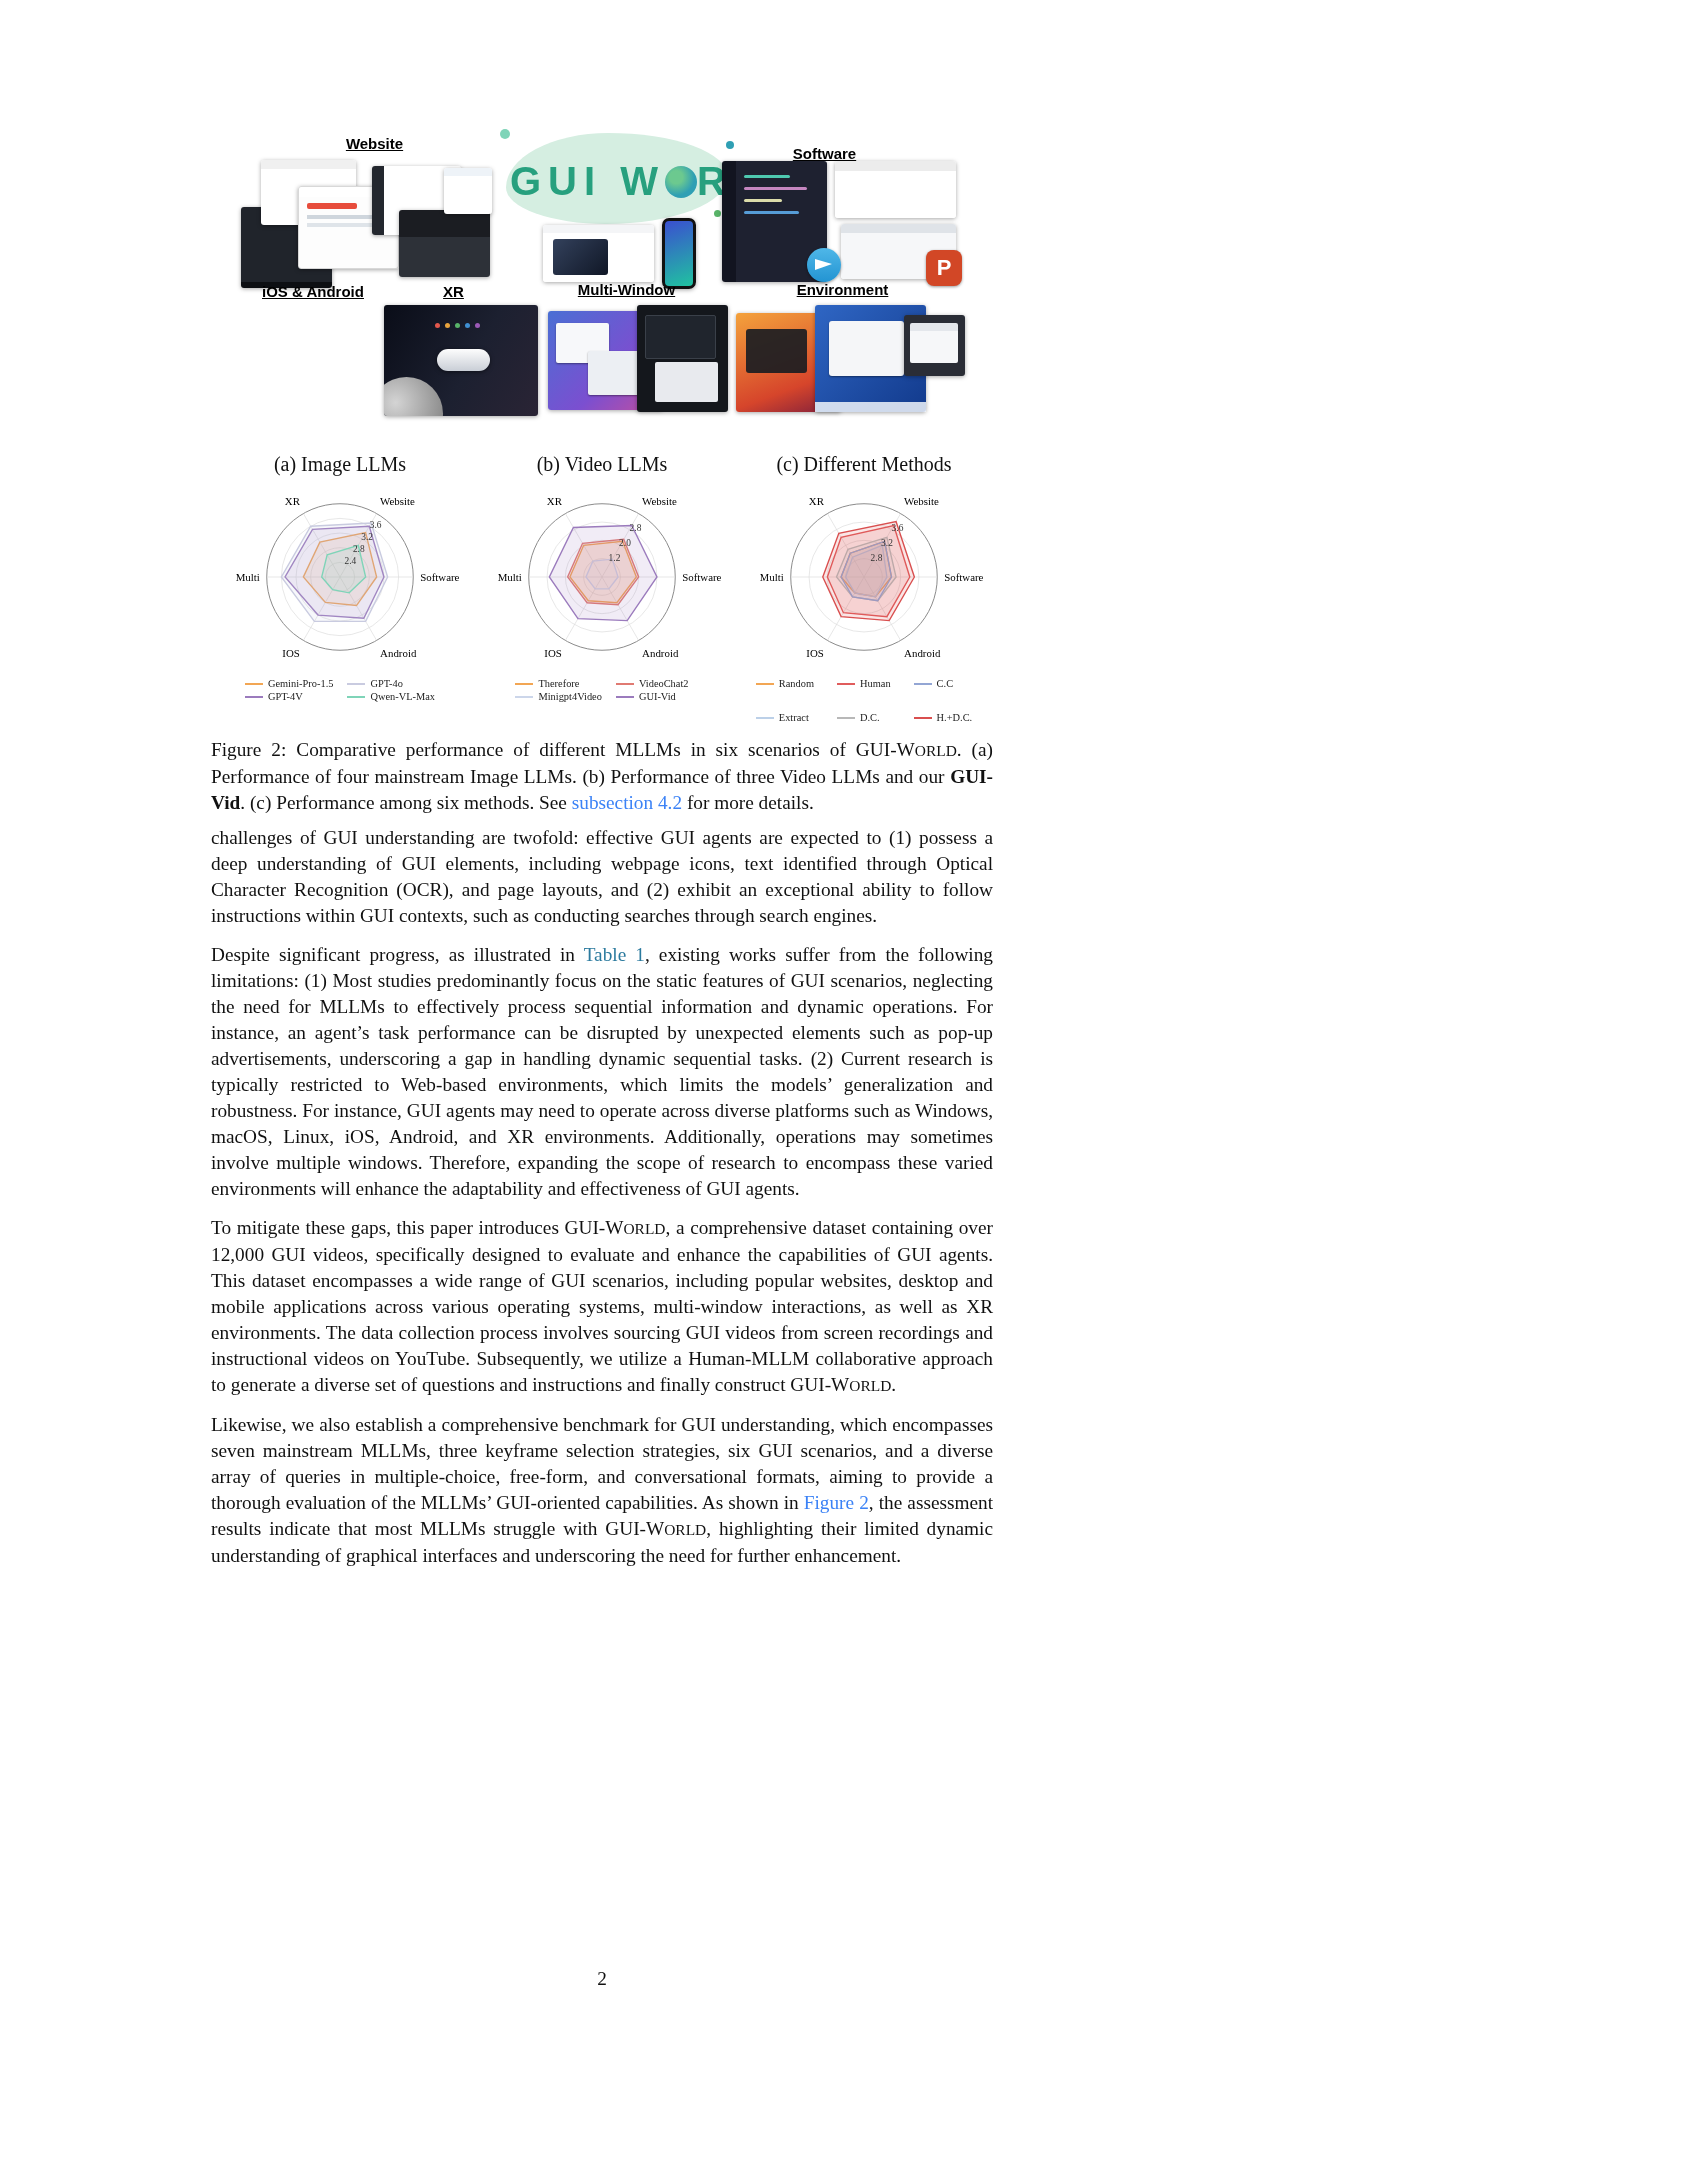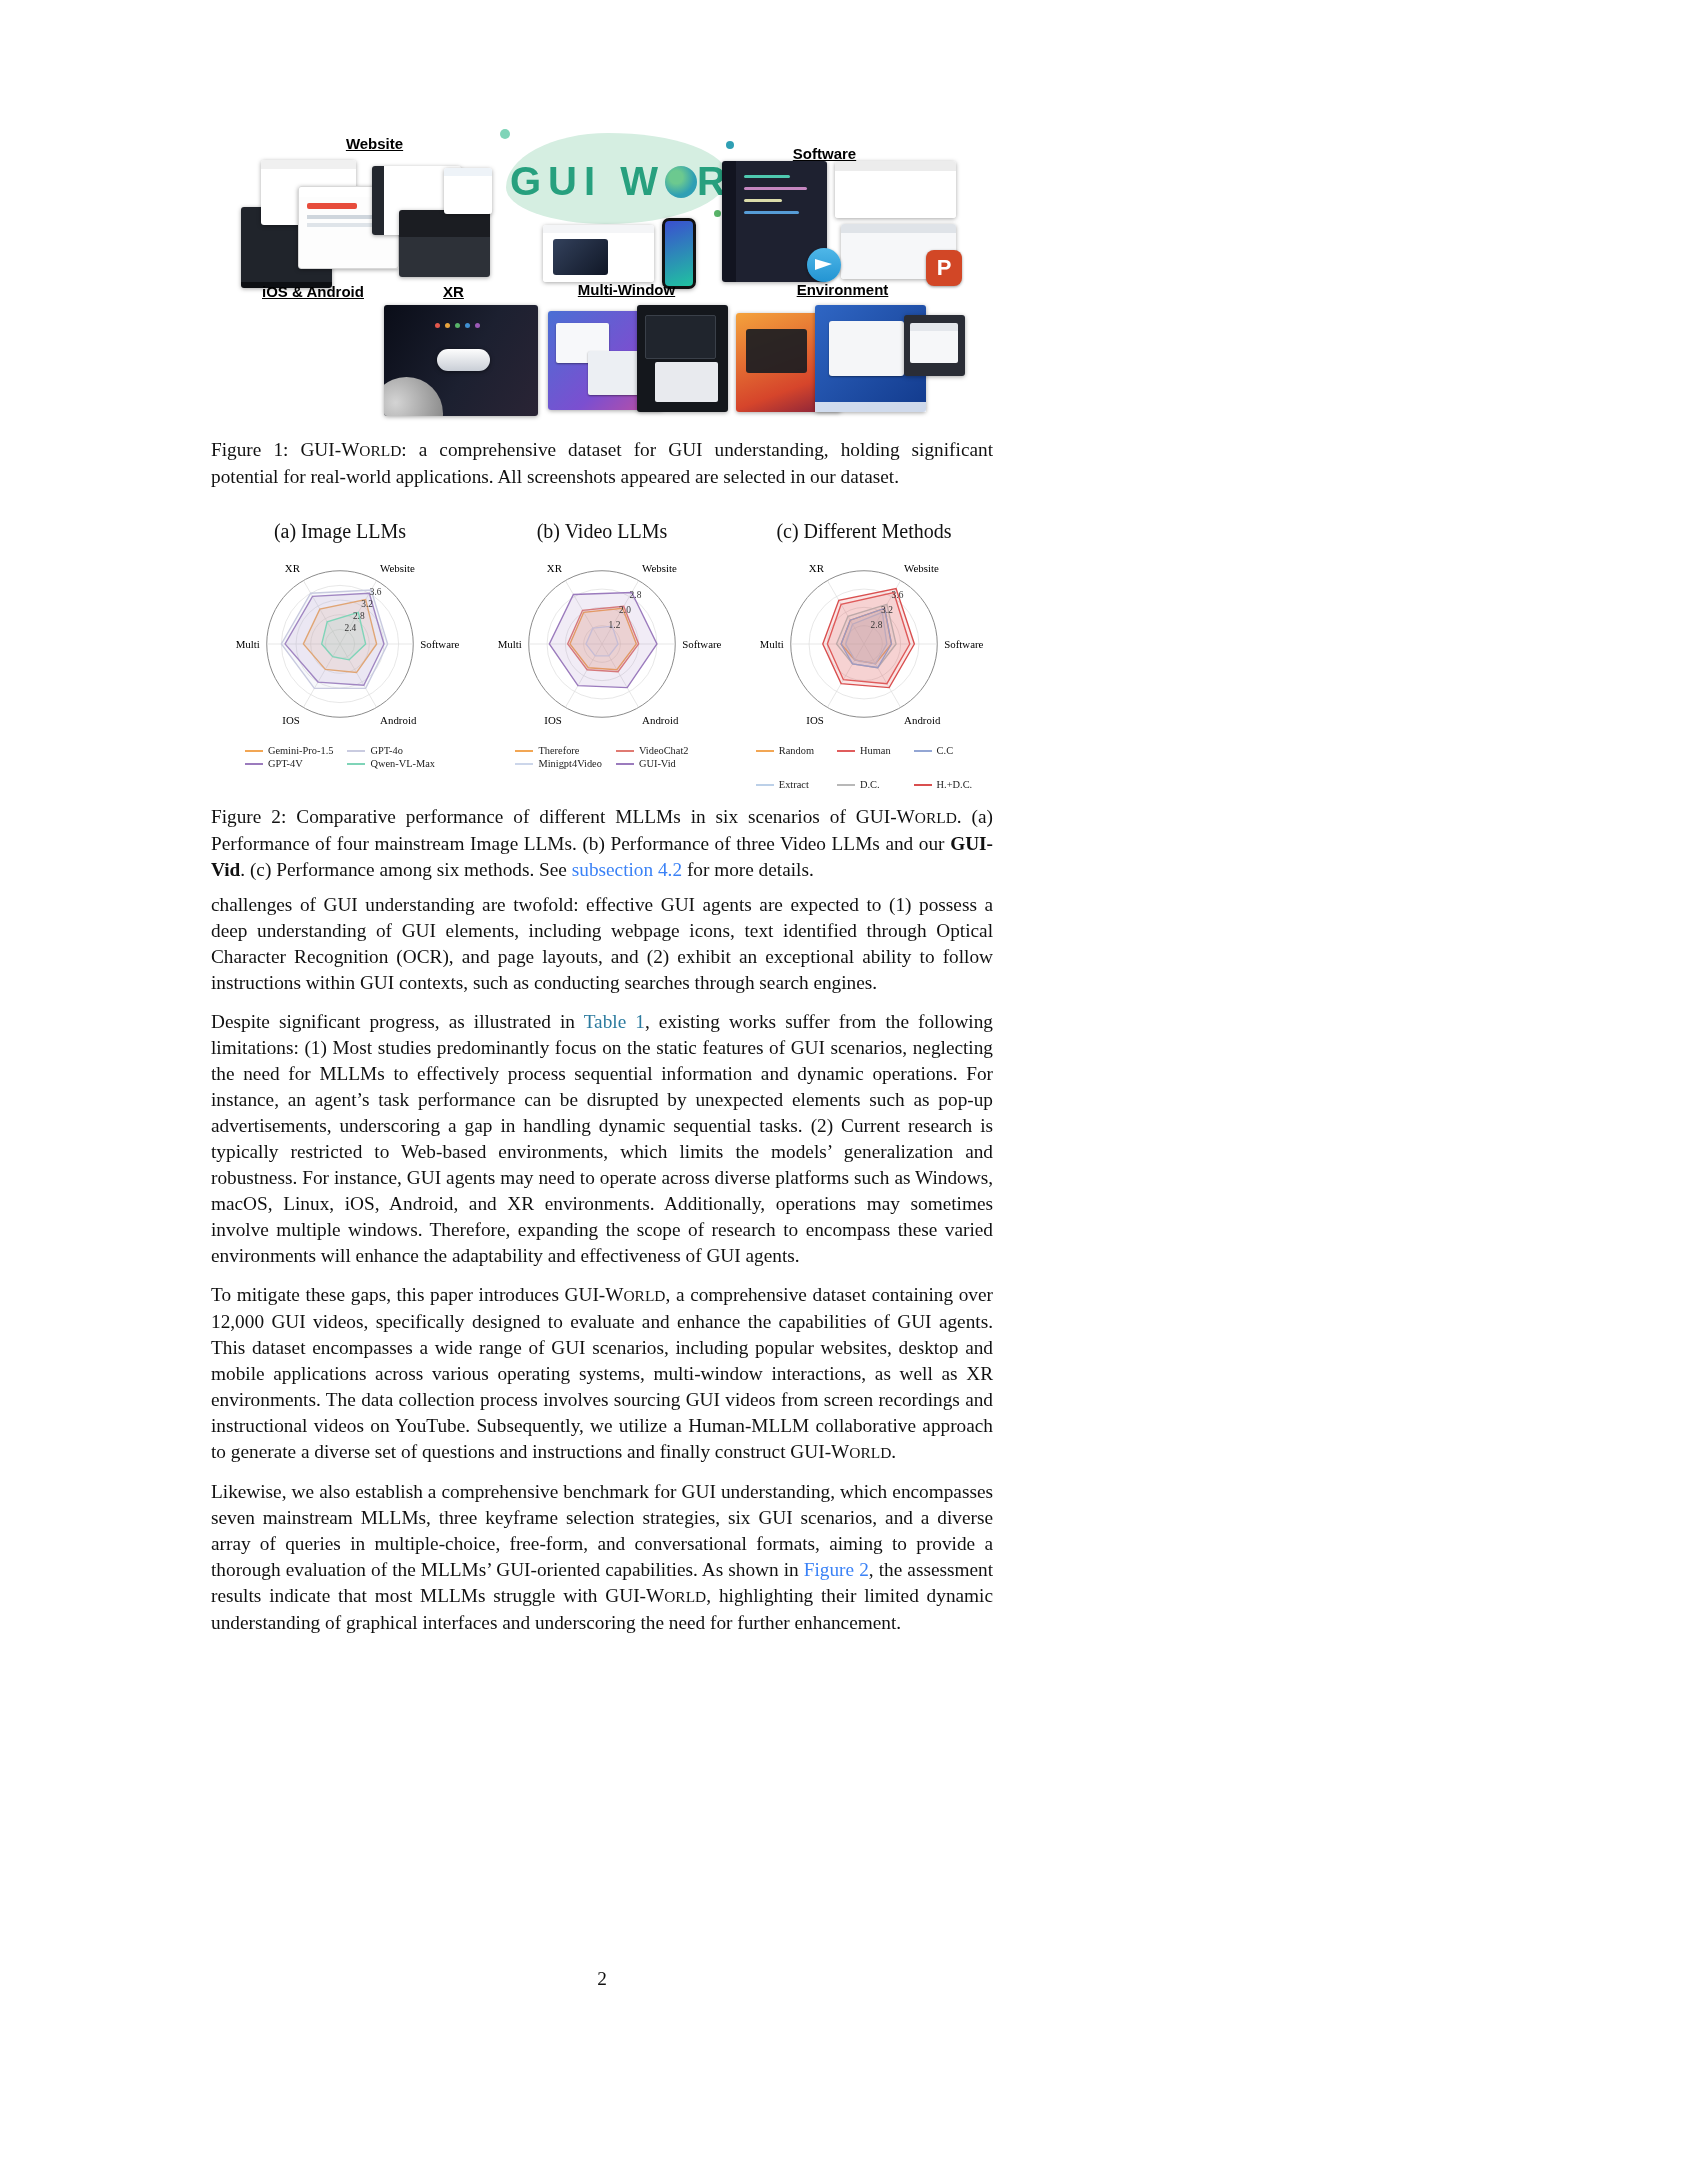--- a/index.html
+++ b/index.html
@@ -141,21 +141,20 @@
         <div class="w" style="left:79px;top:0;width:111px;height:107px;background:linear-gradient(135deg,#2f66c4,#123a8c);">
           <div style="position:absolute;left:14px;top:16px;width:75px;height:55px;background:#f5f6f8;border-radius:3px;box-shadow:0 1px 2px rgba(0,0,0,.4);"></div>
           <div style="position:absolute;left:0;bottom:0;width:100%;height:10px;background:rgba(240,244,250,.85);"></div>
         </div>
         <div class="w" style="left:168px;top:10px;width:61px;height:61px;background:#2a2d36;">
           <div style="position:absolute;left:6px;top:8px;width:48px;height:40px;background:linear-gradient(#e4e7ec 0 8px,#f6f7f9 8px);border-radius:2px;"></div>
         </div>
       </div>
     </div>
 
-    <div class="cap"><span>Figure 1: </span><span>GUI-W</span><span class="seg-sc">ORLD</span><span>: a comprehensive dataset for GUI understanding, holding significant potential for real-world applications. All screenshots appeared are selected in our dataset.</span></div>
 
     <div class="fig2">
       <div class="radar-col">
         <div class="radar-title">(a) Image LLMs</div>
         <div class="radar-svg"><svg width="248" height="198" viewBox="0 0 250 200">
               <circle cx="125" cy="100" r="14.799999999999997" fill="none" stroke="#dcdcdc" stroke-width="0.7"></circle>
               <circle cx="125" cy="100" r="29.599999999999994" fill="none" stroke="#dcdcdc" stroke-width="0.7"></circle>
               <circle cx="125" cy="100" r="44.400000000000006" fill="none" stroke="#dcdcdc" stroke-width="0.7"></circle>
               <circle cx="125" cy="100" r="59.2" fill="none" stroke="#dcdcdc" stroke-width="0.7"></circle>
               <circle cx="125" cy="100" r="74" fill="none" stroke="#8a8a8a" stroke-width="1"></circle>

